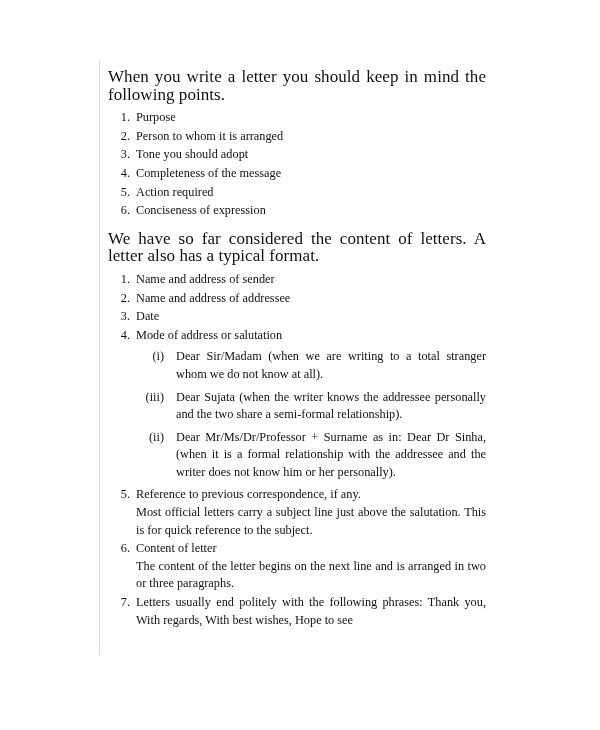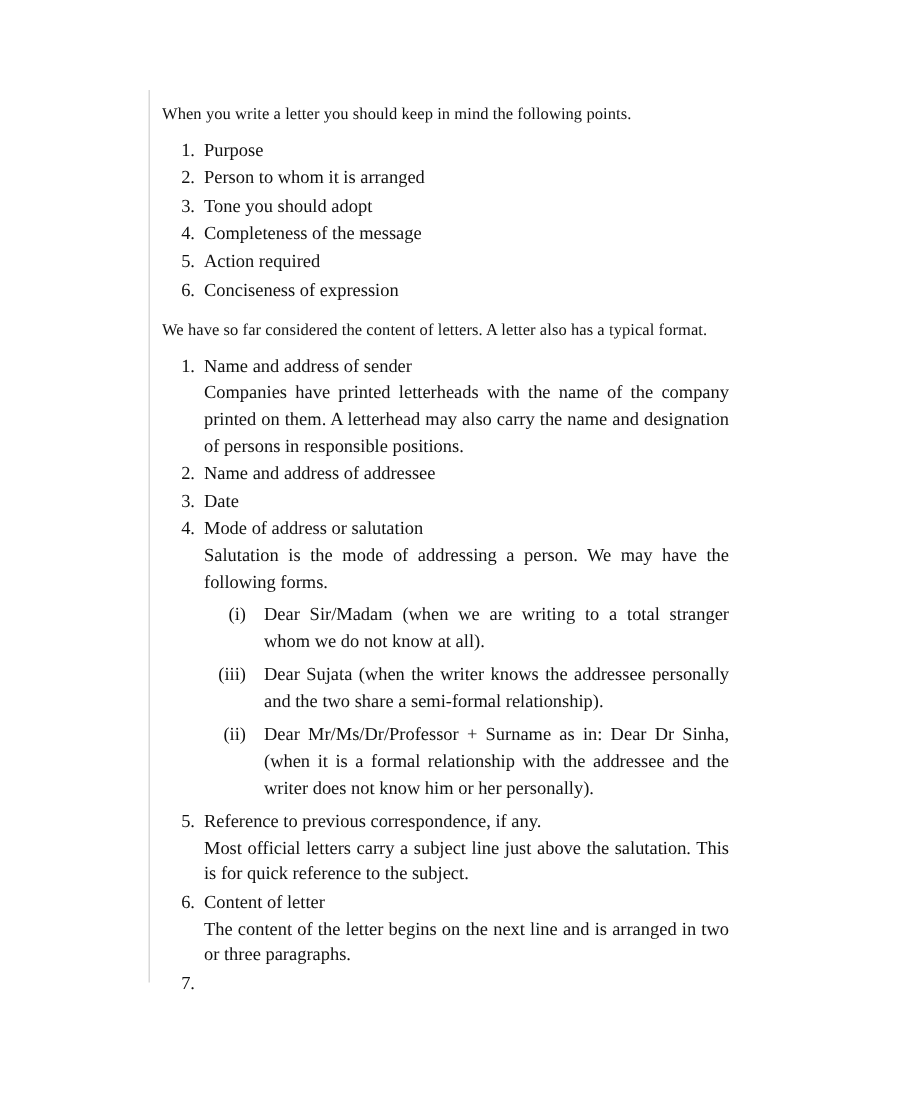--- a/index.html
+++ b/index.html
@@ -28,21 +28,21 @@
     height: 595px;
     background: #d8d8d8;
   }
   .content {
     position: absolute;
     left: 108px;
     top: 68px;
     width: 378px;
   }
   .para {
-    font-size: 11px;
+    font-size: 17px;
     line-height: 17.6px;
     text-align: justify;
     margin: 0 0 6px 0;
     letter-spacing: 0.05px;
   }
   ol.numlist {
     list-style: none;
     margin: 0;
     padding: 0;
   }
@@ -131,37 +131,35 @@
 
     <div class="gap-md"></div>
 
     <p class="para">We have so far considered the content of letters. A letter also has a typical format.</p>
 
     <ol class="numlist">
 
       <li>
         <span class="marker">1.</span>
         <span class="item-title">Name and address of sender</span>
-        <span class="item-body">Companies have printed letterheads with the name of the company printed on them. A letterhead may also carry the name and designation of persons in responsible positions.</span>
       </li>
 
       <li>
         <span class="marker">2.</span>
         <span class="item-title">Name and address of addressee</span>
       </li>
 
       <li>
         <span class="marker">3.</span>
         <span class="item-title">Date</span>
       </li>
 
       <li>
         <span class="marker">4.</span>
         <span class="item-title">Mode of address or salutation</span>
-        <span class="item-body">Salutation is the mode of addressing a person. We may have the following forms.</span>
 
         <ol class="romanlist">
           <li>
             <span class="rmarker">(i)</span>
             <span>Dear Sir/Madam (when we are writing to a total stranger whom we do not know at all).</span>
           </li>
           <li>
             <span class="rmarker">(iii)</span>
             <span>Dear Sujata (when the writer knows the addressee personally and the two share a semi-formal relationship).</span>
           </li>
@@ -179,18 +177,19 @@
       </li>
 
       <li>
         <span class="marker">6.</span>
         <span class="item-title">Content of letter</span>
         <span class="item-body">The content of the letter begins on the next line and is arranged in two or three paragraphs.</span>
       </li>
 
       <li>
         <span class="marker">7.</span>
+        <span class="item-body"> Letters usually end politely with the following phrases: Thank you, With regards, With best wishes, Hope to see</span>
       </li>
 
     </ol>
 
   </div>
 </div>
 
 </body></html>

